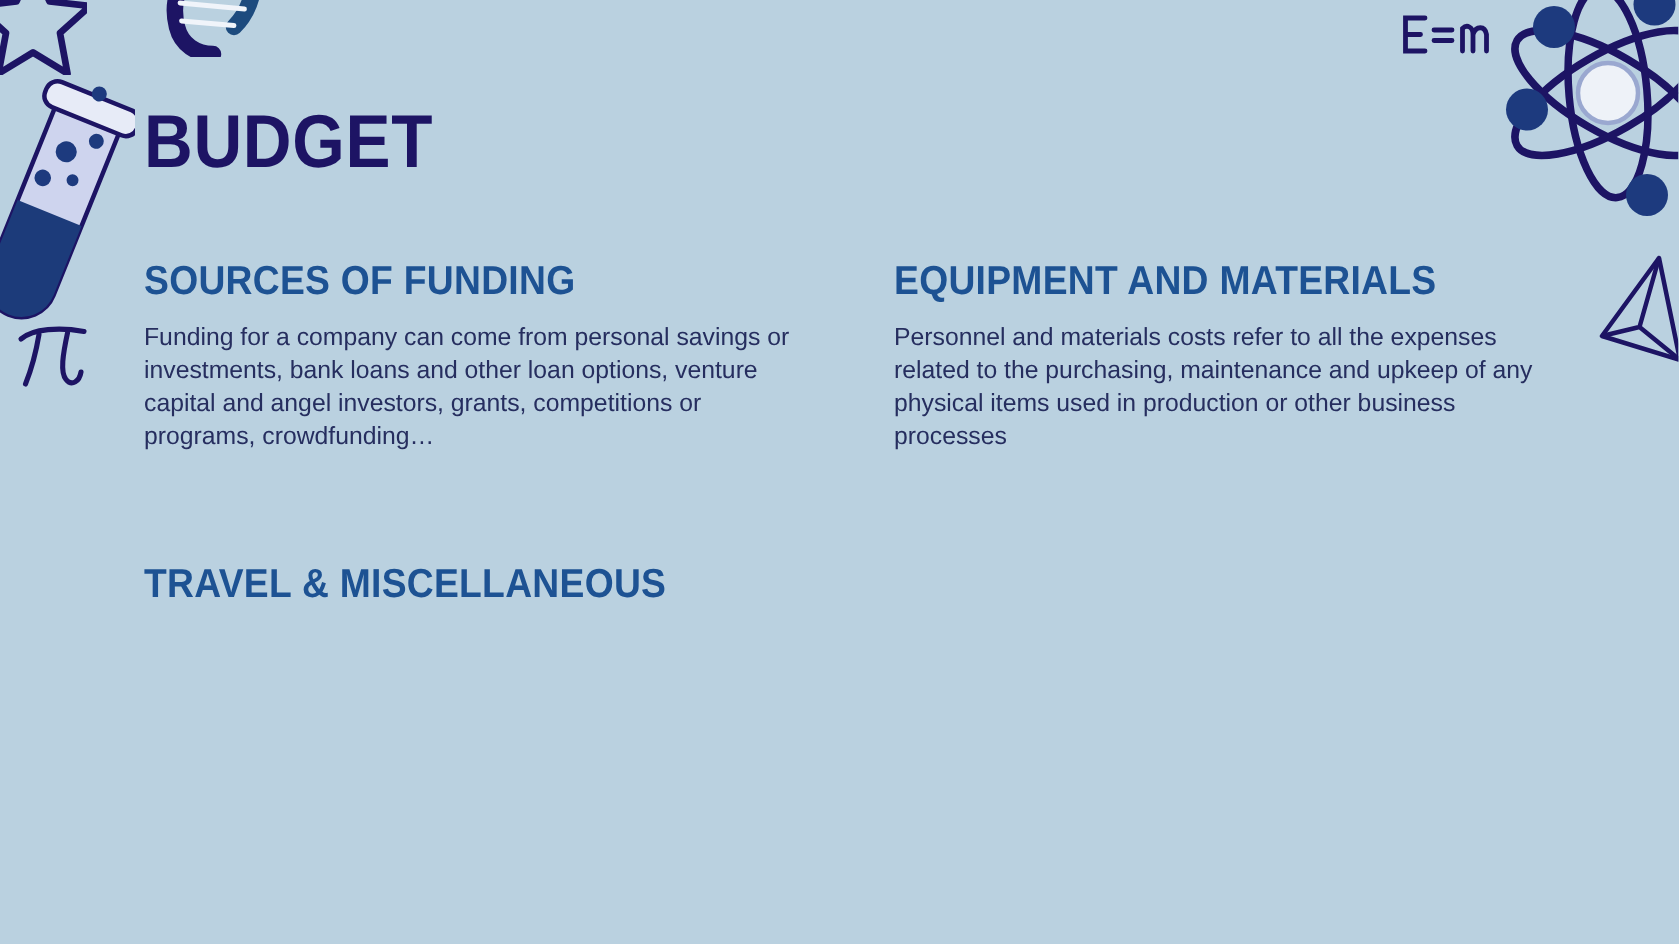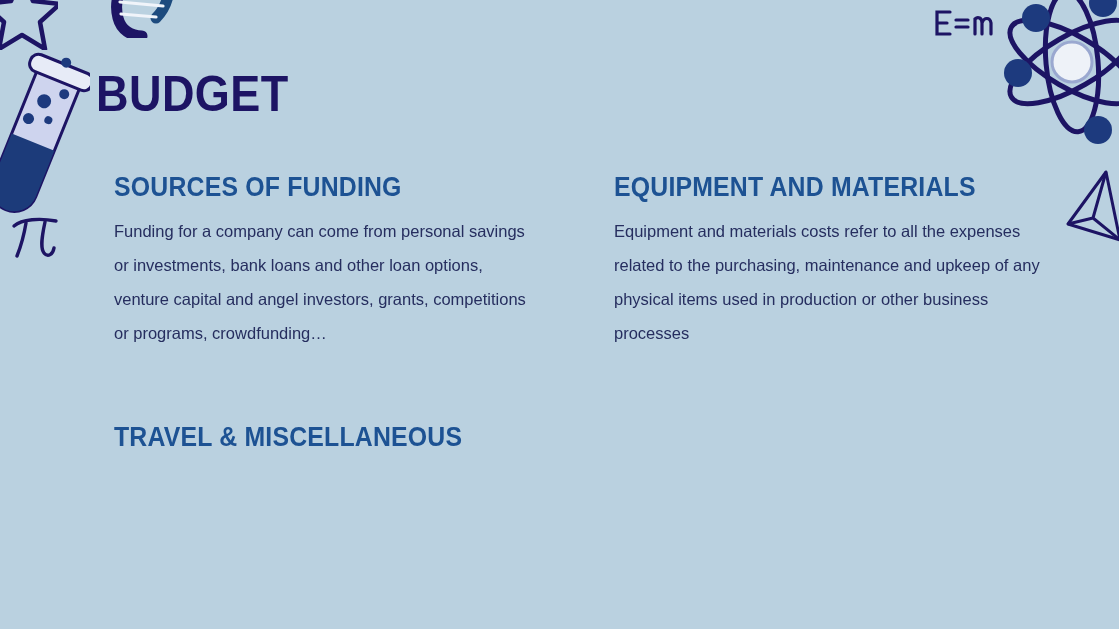--- a/index.html
+++ b/index.html
@@ -63,24 +63,24 @@
     letter-spacing: 0.2px;
     color: #1d5293;
     font-family: "Liberation Sans Narrow", "Liberation Sans", sans-serif;
     transform: scaleX(0.92);
     transform-origin: left center;
     white-space: nowrap;
   }
   .section-body {
     margin: 0;
     font-size: 16.5px;
-    line-height: 34px;
+    line-height: 22px;
     color: #262e5f;
   }
-  .section { min-width: 0; margin-left: 18px; }
+  .section { min-width: 0; }
 </style>
 </head>
 <body>
 
 <div id="slide">
 
   <svg class="doodle" id="doodle-star" viewBox="0 0 72 76">
     <polygon points="36,2 47,27 74,30 54,48 59,75 36,61 13,75 18,48 -2,30 25,27" fill="none" stroke="#1d1464" stroke-width="4.5" stroke-linejoin="round"></polygon>
   </svg>
 
@@ -148,21 +148,21 @@
   <div id="columns">
 
     <div class="section">
       <h2 class="section-heading">SOURCES OF FUNDING</h2>
       <p class="section-body">Funding for a company can come from personal savings or investments, bank loans and other loan options, venture capital and angel investors, grants, competitions or programs, crowdfunding…</p>
     </div>
 
 
     <div class="section">
       <h2 class="section-heading">EQUIPMENT AND MATERIALS</h2>
-      <p class="section-body">Equipment and materials costs refer to all the expenses related to the purchasing, maintenance and upkeep of any physical items used in production or other business processes</p>
+      <p class="section-body">Personnel and materials costs refer to all the expenses related to the purchasing, maintenance and upkeep of any physical items used in production or other business processes</p>
     </div>
 
     <div class="section">
       <h2 class="section-heading">TRAVEL &amp; MISCELLANEOUS</h2>
     </div>
 
   </div>
 </div>
 
 </body></html>

